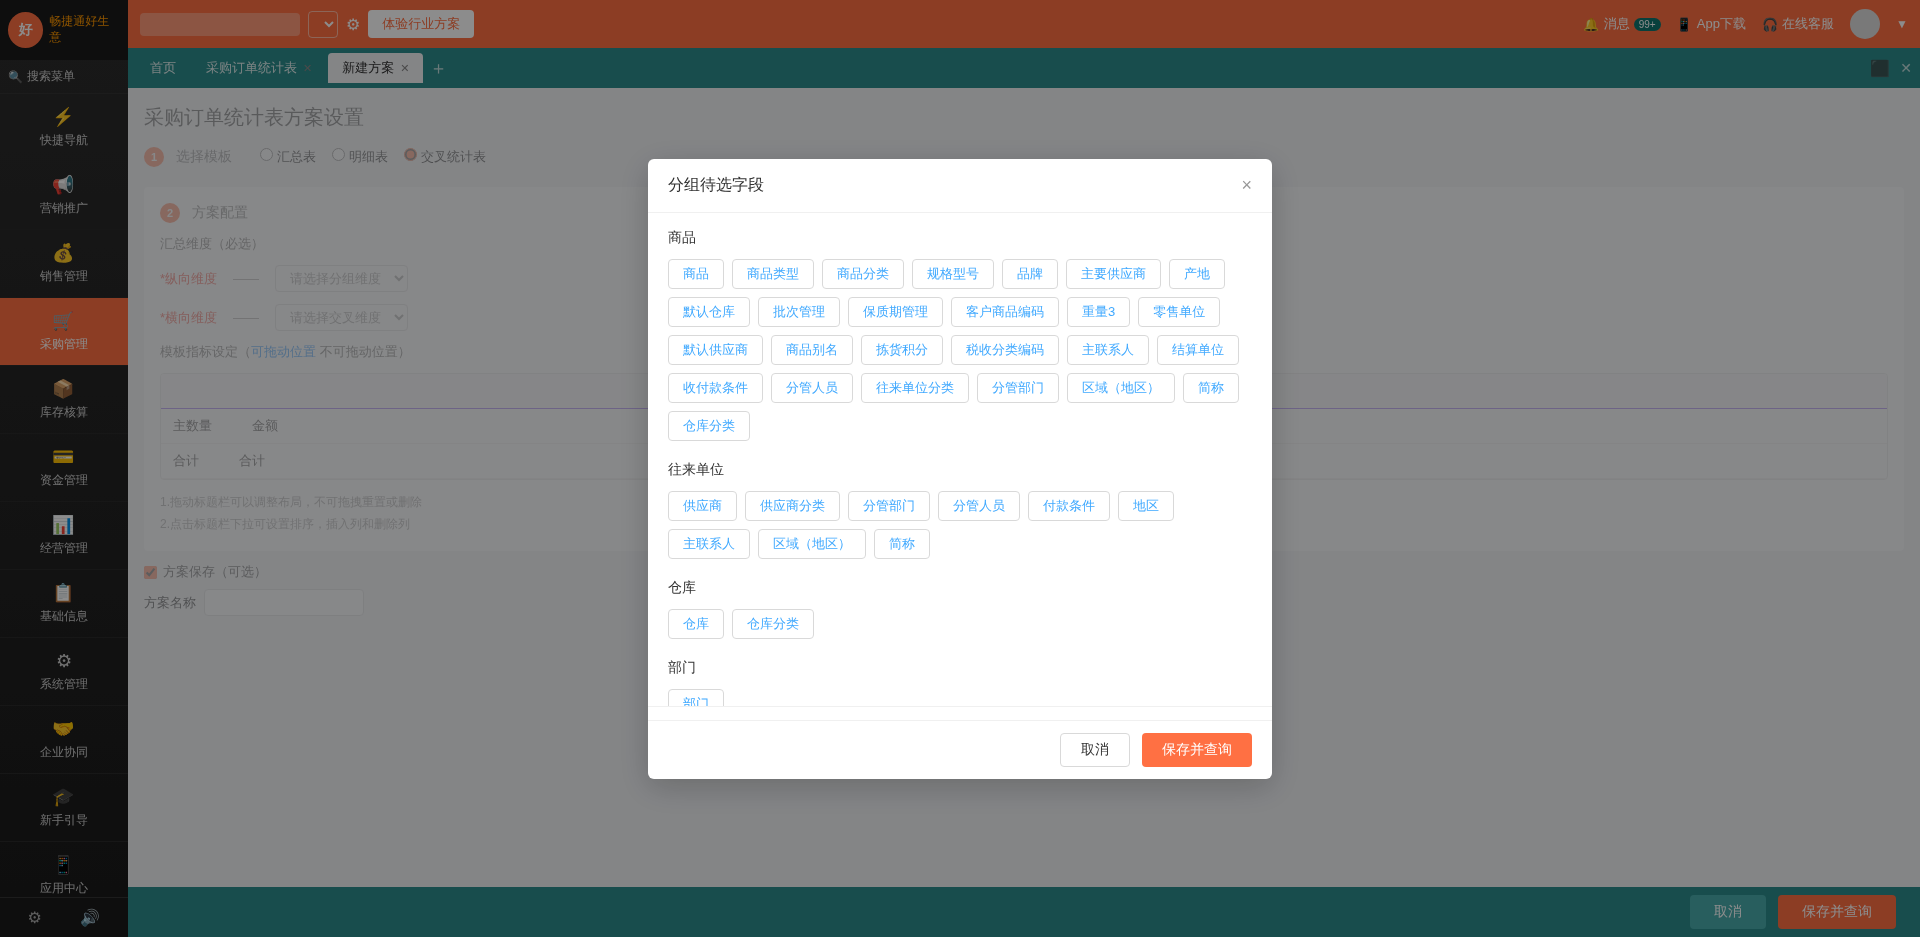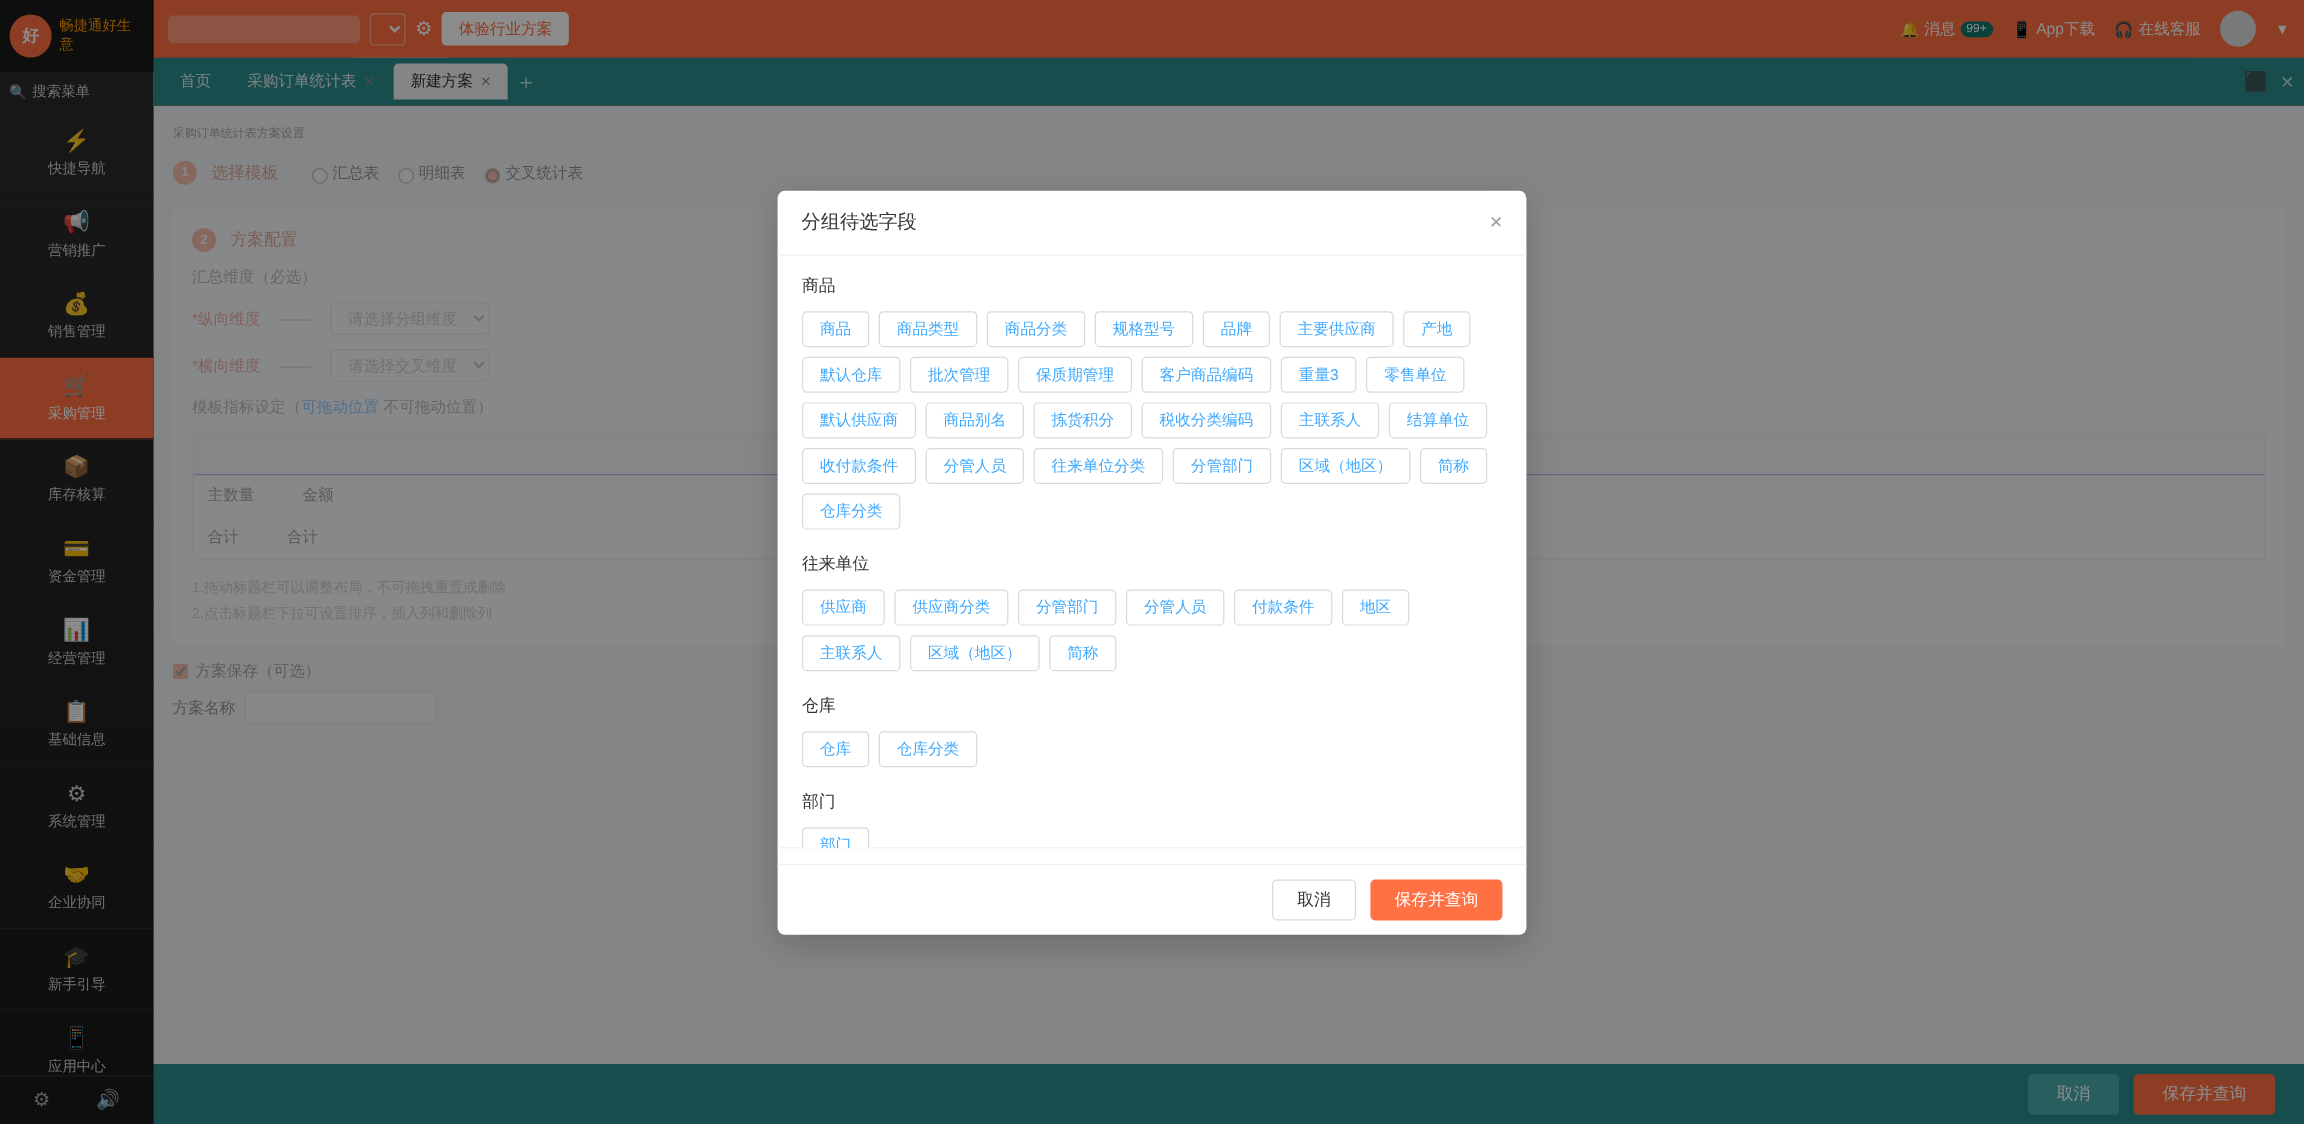--- a/index.html
+++ b/index.html
@@ -84,31 +84,31 @@
     .tab-plus { color: rgba(255,255,255,0.7); font-size: 18px; cursor: pointer; margin-left: 4px; }
 
     
     .main {
       margin-left: 128px; margin-top: 88px; padding: 16px;
       min-height: calc(100vh - 88px); background: #f0f2f5;
       position: relative;
     }
 
     
-    .page-title { font-size: 10px; color: #333; margin-bottom: 16px; font-weight: 500; }
+    .page-title { font-size: 20px; color: #333; margin-bottom: 16px; font-weight: 500; }
 
     
     .steps { display: flex; align-items: center; gap: 12px; margin-bottom: 20px; flex-wrap: wrap; }
     .step-badge {
       background: #ff7043; color: white; border-radius: 50%; width: 20px; height: 20px;
       display: flex; align-items: center; justify-content: center; font-size: 11px; font-weight: bold;
     }
-    .step-label { font-size: 14px; font-weight: 500; color: #c2410c; margin-right: 16px; }
+    .step-label { font-size: 14px; font-weight: 500; color: #737373; margin-right: 16px; }
     .radio-group { display: flex; align-items: center; gap: 16px; }
-    .radio-item { display: flex; align-items: flex-end; gap: 4px; font-size: 13px; cursor: pointer; }
+    .radio-item { display: flex; align-items: flex-start; gap: 4px; font-size: 13px; cursor: pointer; }
     .radio-item input { accent-color: #ff7043; }
 
     
     .config-section { background: white; border-radius: 4px; padding: 16px; margin-bottom: 12px; }
     .config-title { font-size: 13px; color: #666; margin-bottom: 12px; }
 
     
     .form-row { display: flex; align-items: center; gap: 12px; margin-bottom: 12px; }
     .form-label { color: #f44336; font-size: 13px; }
     .form-divider { color: #999; margin: 0 4px; }

